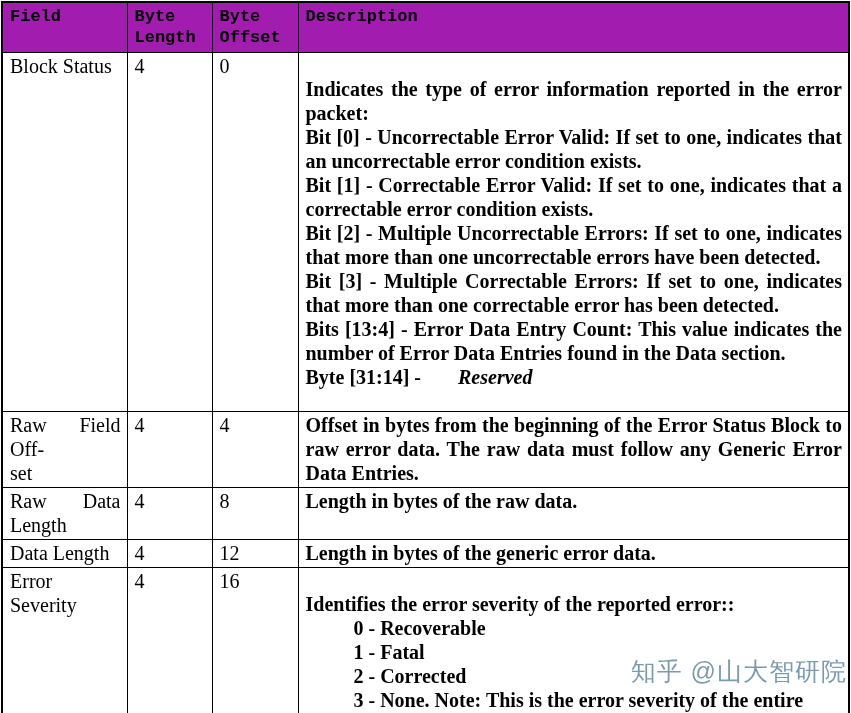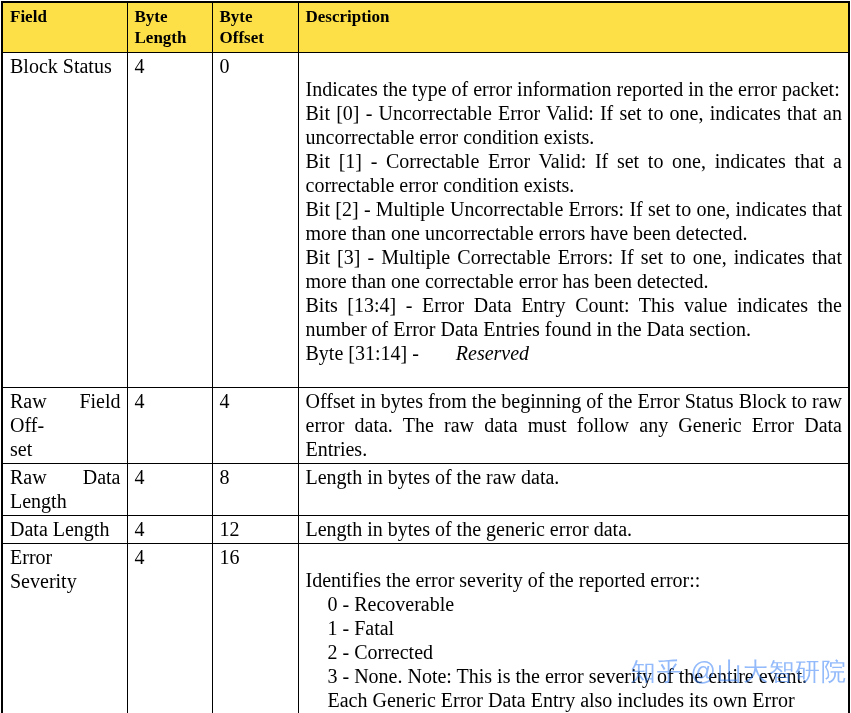--- a/index.html
+++ b/index.html
@@ -27,62 +27,63 @@
   table.spec-table col.c-desc   { width: auto;  }
 
   table.spec-table th,
   table.spec-table td {
     border: 1.5px solid #000;
     vertical-align: top;
     text-align: left;
   }
 
   table.spec-table th {
-    font-family: Liberation Serif, serif;
+    font-family: Liberation Mono, monospace;
     font-weight: bold;
     font-size: 17px;
     line-height: 21px;
     padding: 3px 6px 4px 7px;
-    background: #fde047;
+    background: #a21caf;
   }
 
   table.spec-table td {
     font-size: 20px;
     line-height: 24px;
     padding: 1px 6px 2px 7px;
   }
 
   td.cell-desc {
     padding-left: 12px;
     padding-right: 8px;
     text-align: justify;
+    font-weight: bold;
   }
 
   
   .cell-line { display: block; }
   .multi .cell-line:not(:last-child) {
     text-align: justify;
     text-align-last: justify;
   }
 
   .desc-para { text-align: justify; }
-  .desc-para.indent { margin-left: 22px; text-align: left; }
+  .desc-para.indent { margin-left: 48px; text-align: left; }
   .spacer-top    { padding-top: 24px !important; }
   .spacer-bottom { padding-bottom: 22px !important; }
 
   .run-italic { font-style: italic; margin-left: 32px; }
 
   .watermark {
     position: absolute;
     top: 655px;
     right: 4px;
     font-family: "Liberation Sans", sans-serif;
     font-size: 25px;
     letter-spacing: 1px;
-    color: #3b82f6;
+    color: #0c4a6e;
     opacity: 0.55;
     pointer-events: none;
     white-space: nowrap;
   }
 </style>
 </head>
 <body>
 
 <div class="page">
 

